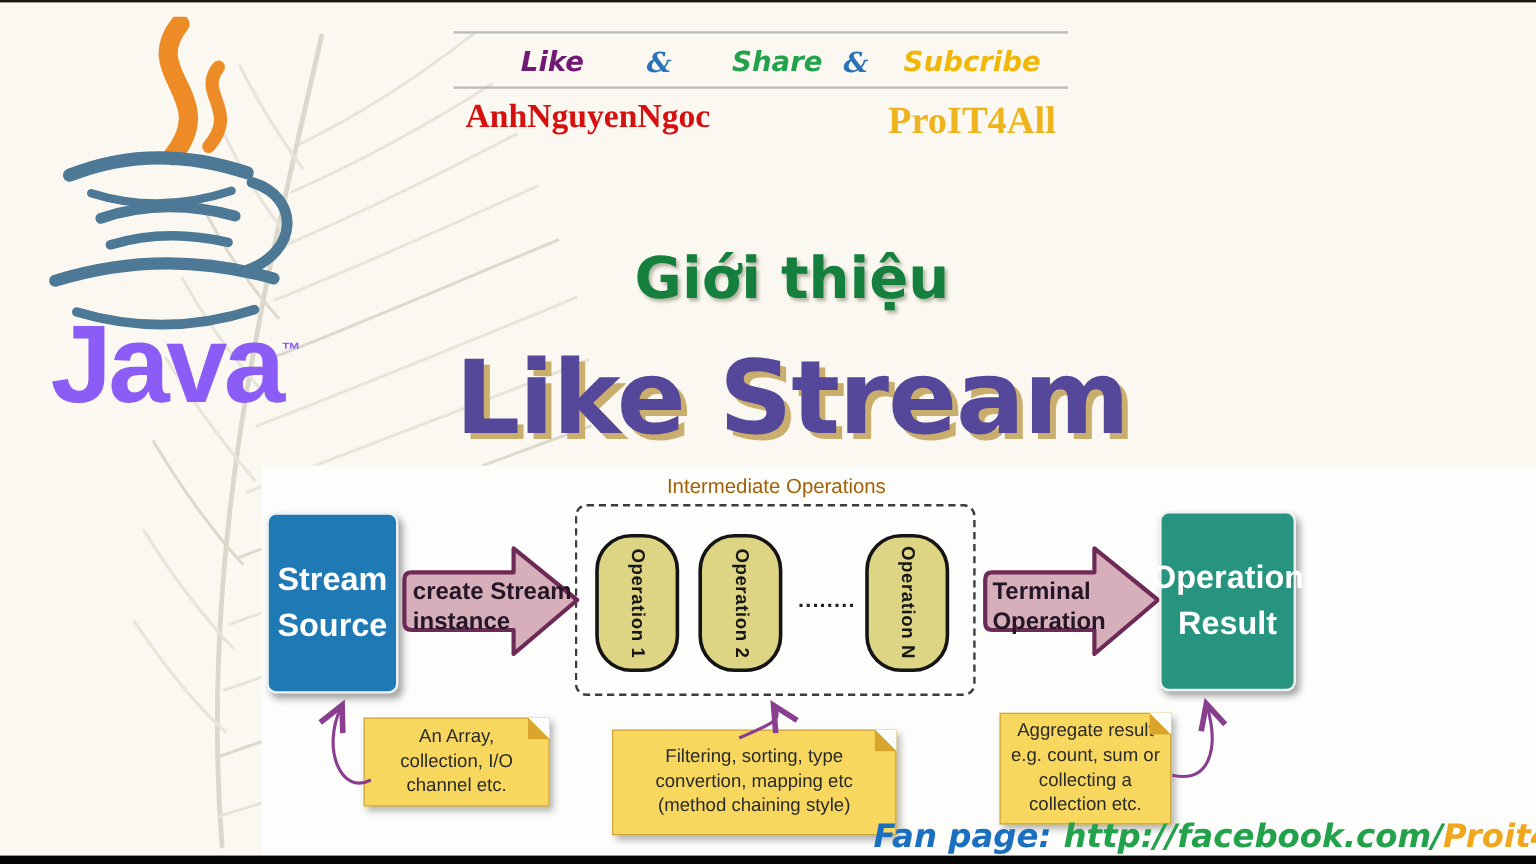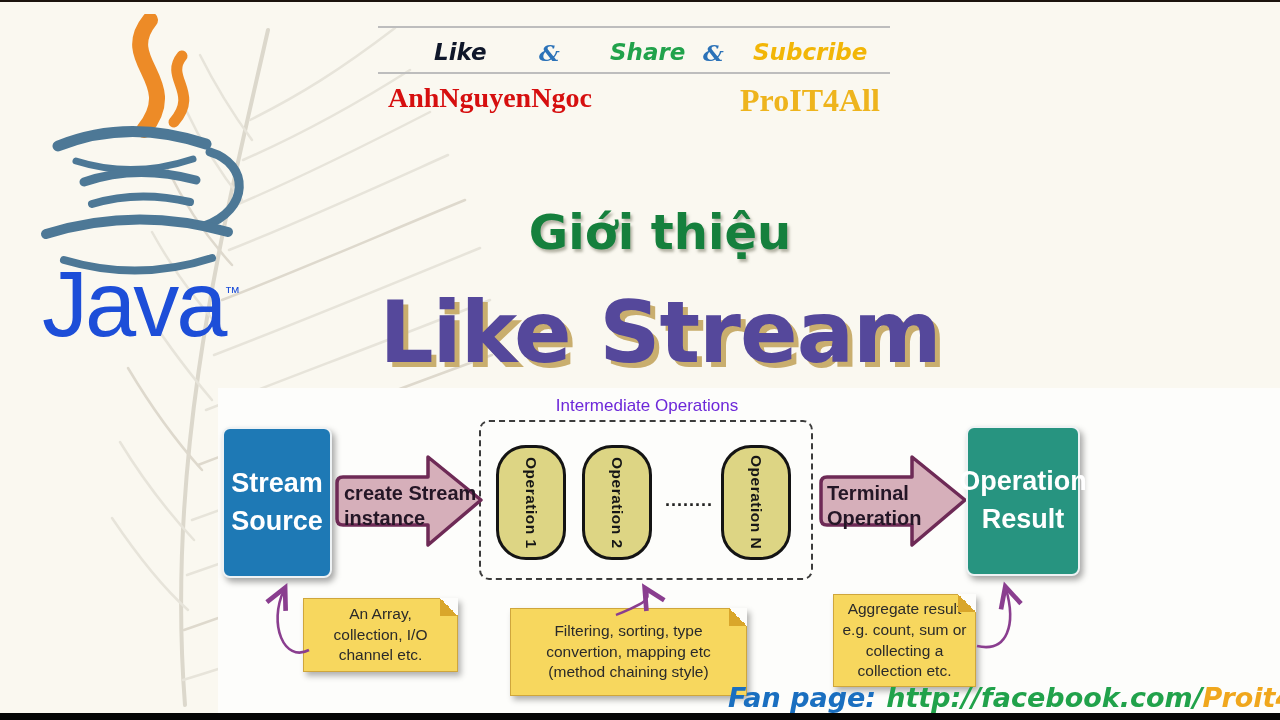--- a/index.html
+++ b/index.html
@@ -9,30 +9,30 @@
 
   
   .top-edge   { position:absolute; left:0; top:0; width:1280px; height:2px; background:#1c140e; }
   .bottom-bar { position:absolute; left:0; bottom:0; width:1280px; height:7px; background:#050505; }
 
   
   .feather-svg { position:absolute; left:0; top:0; pointer-events:none; }
 
   
   .logo-svg { position:absolute; left:28px; top:14px; }
-  .java-wordmark { position:absolute; left:42px; top:258px; color:#1d4ed8; font-weight:normal;
+  .java-wordmark { position:absolute; left:42px; top:258px; color:#8b5cf6; font-weight:bold;
                    font-size:92px; line-height:1; letter-spacing:-3px; }
   .java-tm { font-size:16px; vertical-align:38px; letter-spacing:0; }
 
   
   .hline { position:absolute; left:378px; width:512px; height:2px; background:#bdbdbd; }
   .hl1 { top:26px; } .hl2 { top:72px; }
   .cta { position:absolute; top:39px; font-style:italic; font-weight:bold; font-size:23px;
          font-family:"DejaVu Sans", sans-serif; }
-  .cta-like  { left:434px; color:#0f172a; }
+  .cta-like  { left:434px; color:#701a75; }
   .cta-amp1  { left:539px; color:#2b72b8; font-family:"DejaVu Serif", serif; }
   .cta-share { left:610px; color:#21a24b;text-align:center; }
   .cta-amp2  { left:703px; color:#2b72b8; font-family:"DejaVu Serif", serif; }
   .cta-sub   { left:753px; color:#f2b607; }
   .author { position:absolute; left:388px; top:82px; font-family:"Liberation Serif", serif;
             font-weight:bold; font-size:28px; color:#d60f0f; }
   .brand  { position:absolute; left:740px; top:82px; font-family:"Liberation Serif", serif;
             font-weight:bold; font-size:32px; color:#eeb41d; }
 
   
@@ -42,21 +42,21 @@
               text-shadow:2px 3px 3px rgba(120,120,100,.55);margin-top:32px; }
   .main-title { position:absolute; left:280px; top:283px; width:760px; text-align:center;
                 font-size:85px; font-weight:bold; color:#55489b; letter-spacing:-1px;
                 font-family:"DejaVu Sans", sans-serif;
                 text-shadow:5px 5px 0 #c9ae6e; }
 
   
   .panel { position:absolute; left:218px; top:388px; width:1062px; height:325px; background:#fdfdfb; }
 
   .int-label { position:absolute; left:479px; top:396px; width:336px; text-align:center;
-               font-size:17px; color:#6d28d9; }
+               font-size:17px; color:#a16207; }
   .dashed-box { position:absolute; left:479px; top:420px; width:334px; height:160px;
                 border:2px dashed #3c3c3c; border-radius:10px; }
 
   .node { position:absolute; display:flex; align-items:center; justify-content:center;
           text-align:center; color:#fff; font-weight:bold; font-size:27px; line-height:1.4;
           border-radius:8px; white-space:pre-line;
           border:2px solid #eef2f4; box-shadow:3px 4px 6px rgba(0,0,0,.35); }
   .node-source { left:222px; top:427px; width:110px; height:151px; background:#1e79b5; }
   .node-result { left:966px; top:426px; width:114px; height:150px; background:#279480; }
 

